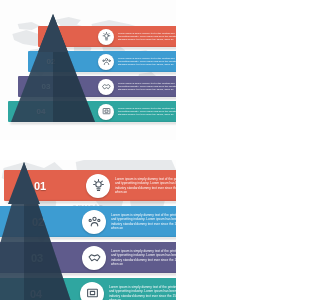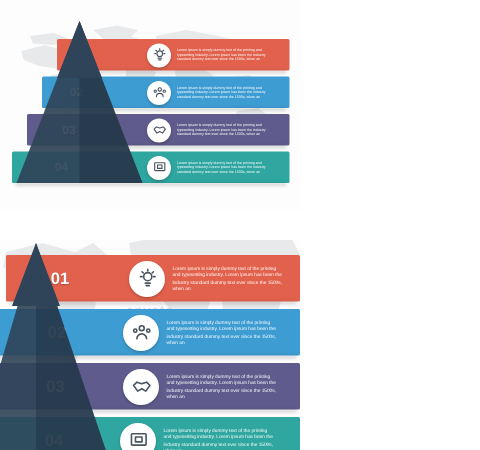--- a/index.html
+++ b/index.html
@@ -5,21 +5,21 @@
   * { box-sizing: border-box; margin: 0; padding: 0; }
   html, body {
     width: 200px; height: 300px;
     background: #ffffff;
     font-family: "Liberation Sans", sans-serif;
     overflow: hidden;
   }
   .stage { position: relative; width: 200px; height: 300px; background:#fff; }
 
   
-  .panel { position: absolute; left: 0; width: 200px; overflow: hidden; background: #fdfdfd; }
+  .panel { position: absolute; left: 0; width: 176px; overflow: hidden; background: #fdfdfd; }
   #panel-top    { top: 0;    height: 140px; }
   #panel-bottom { top: 160px; height: 140px; }
 
   
   .worldmap { position: absolute; inset: 0; opacity: .55; }
   .worldmap svg { width: 100%; height: 100%; display: block; }
 
   
   .watermark {
     position: absolute; left: 0; width: 100%;

